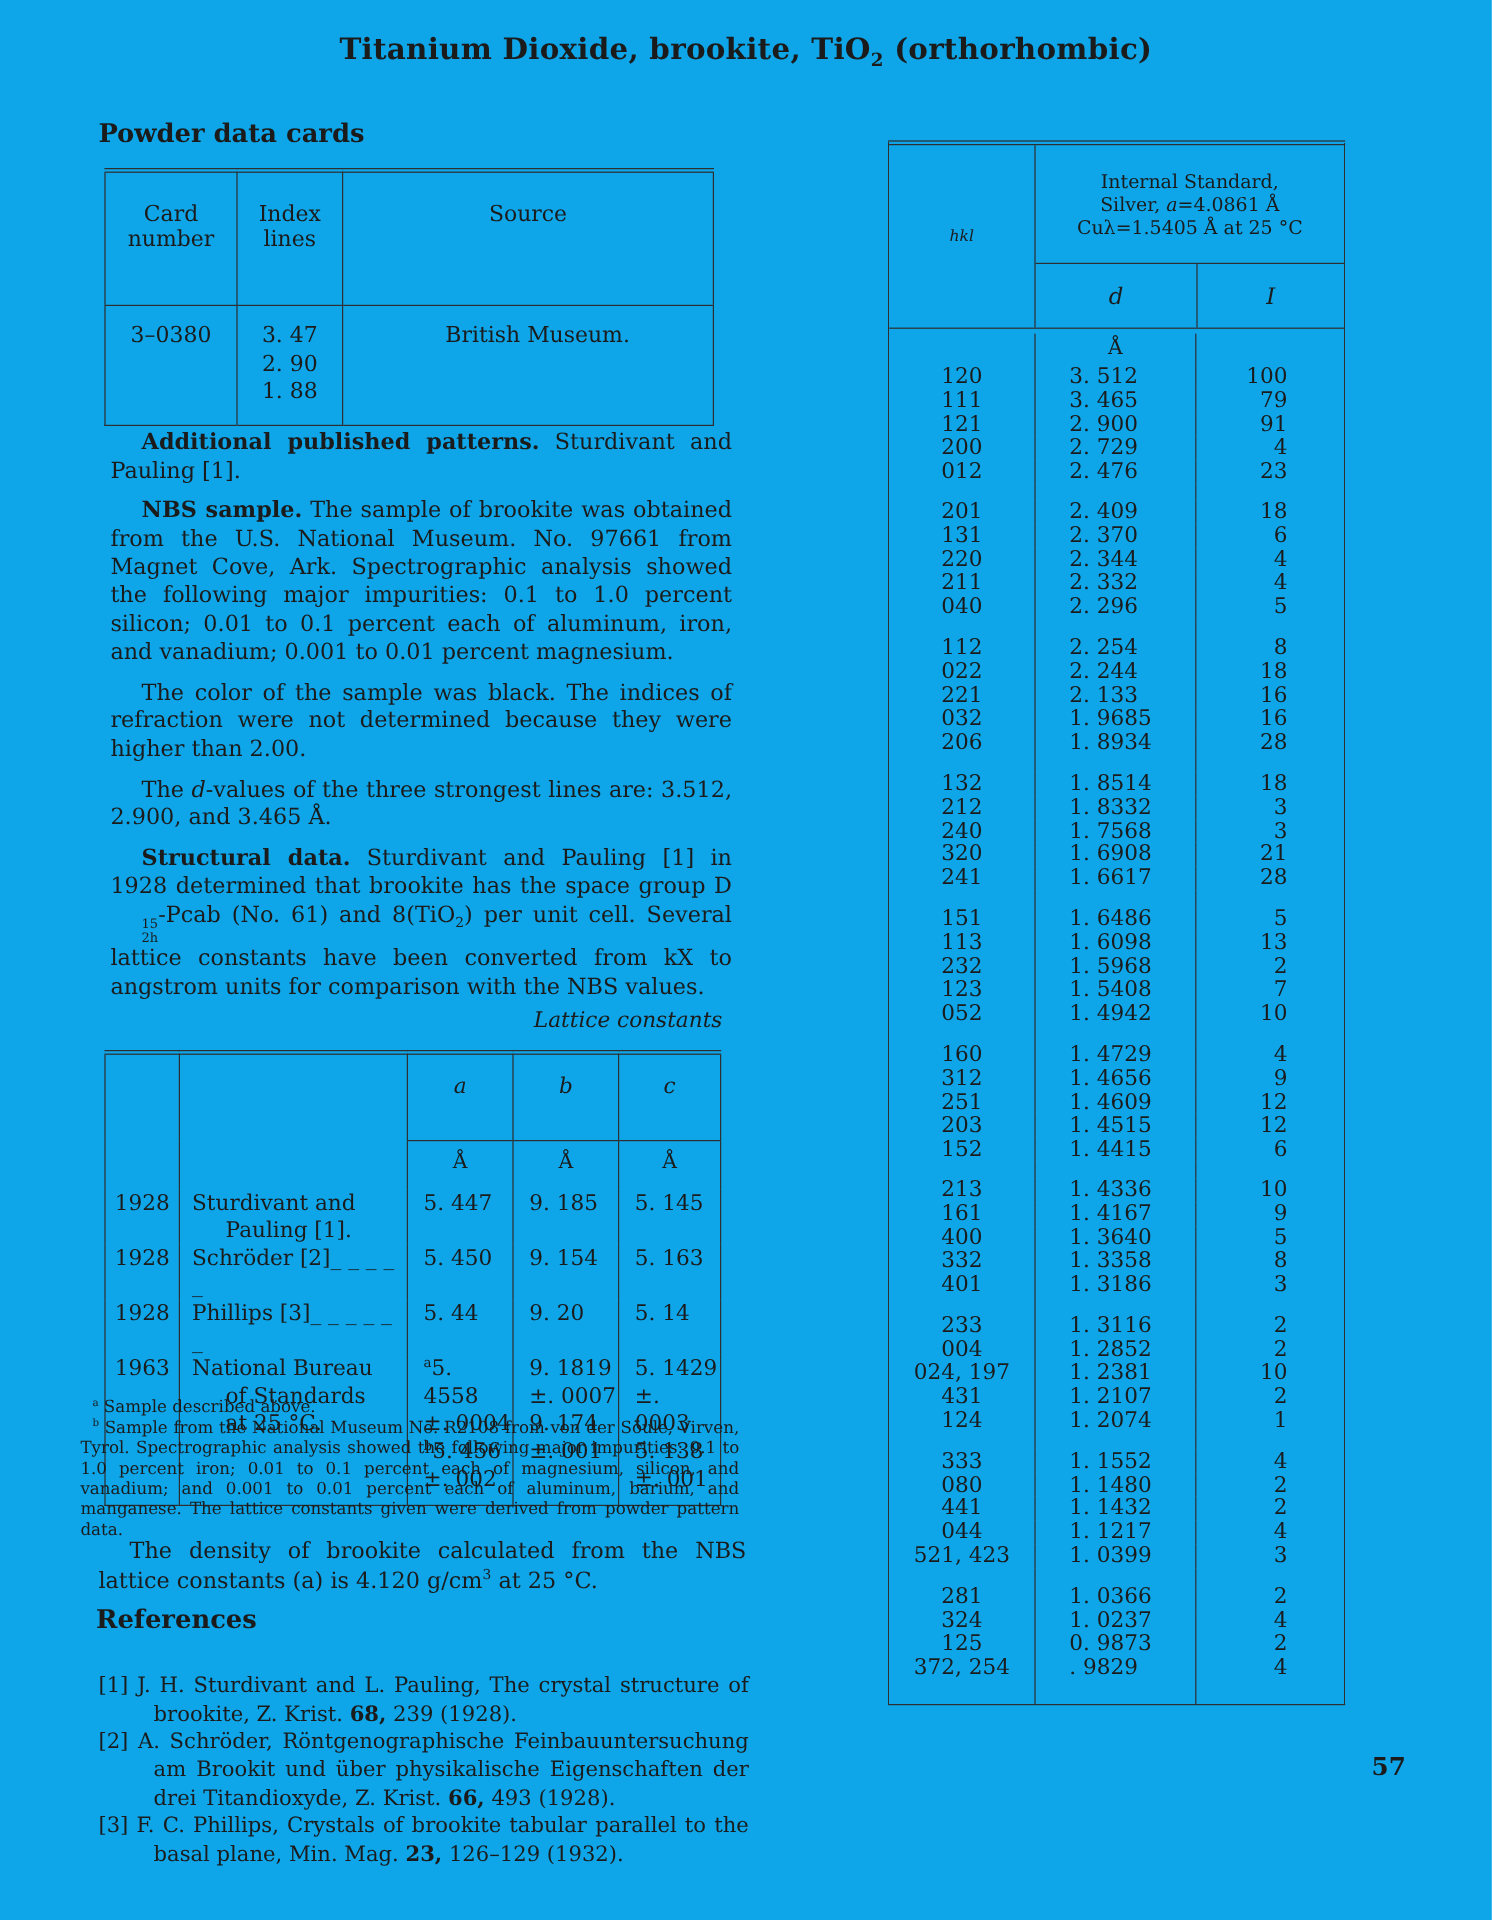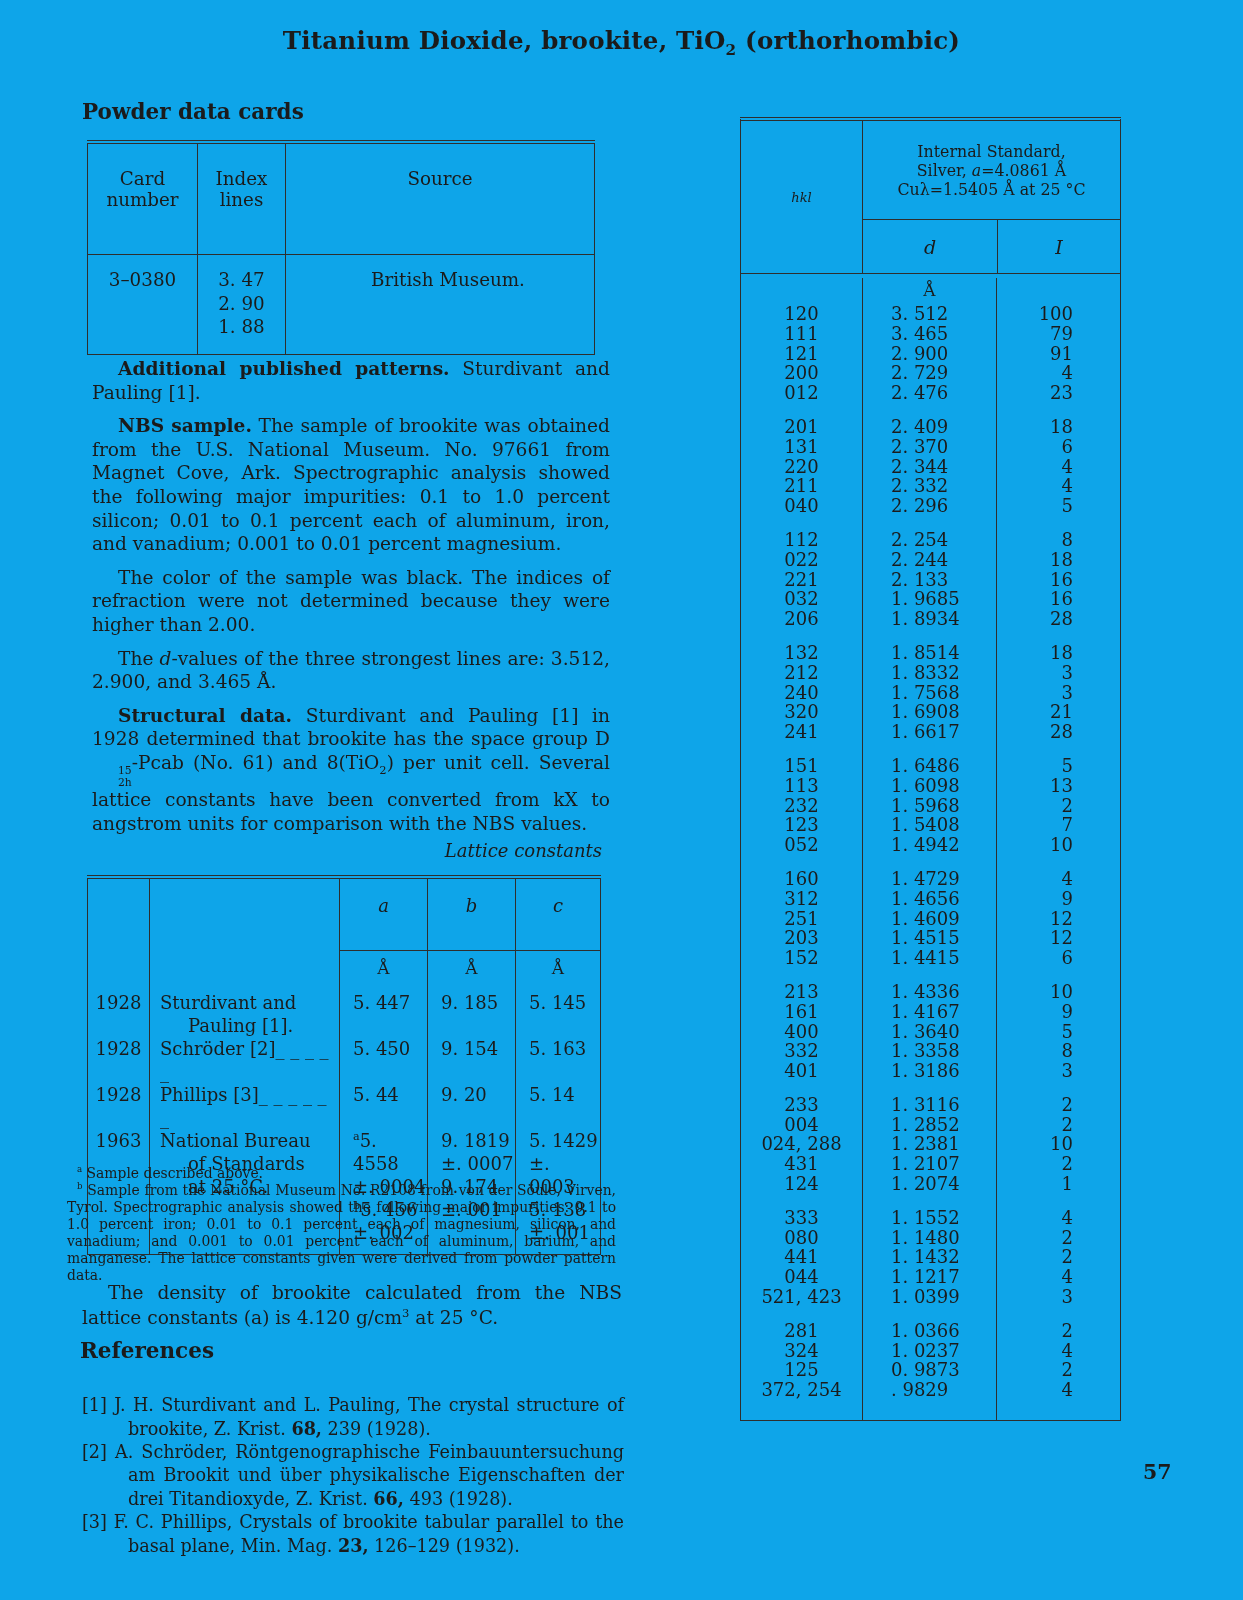--- a/index.html
+++ b/index.html
@@ -502,21 +502,21 @@
           <span class="pc1">233</span>
           <span class="pc2">1. 3116</span>
           <span class="pc3">2</span>
         </div>
         <div class="prow">
           <span class="pc1">004</span>
           <span class="pc2">1. 2852</span>
           <span class="pc3">2</span>
         </div>
         <div class="prow">
-          <span class="pc1">024, 288</span>
+          <span class="pc1">024, 197</span>
           <span class="pc2">1. 2381</span>
           <span class="pc3">10</span>
         </div>
         <div class="prow">
           <span class="pc1">431</span>
           <span class="pc2">1. 2107</span>
           <span class="pc3">2</span>
         </div>
         <div class="prow">
           <span class="pc1">124</span>

